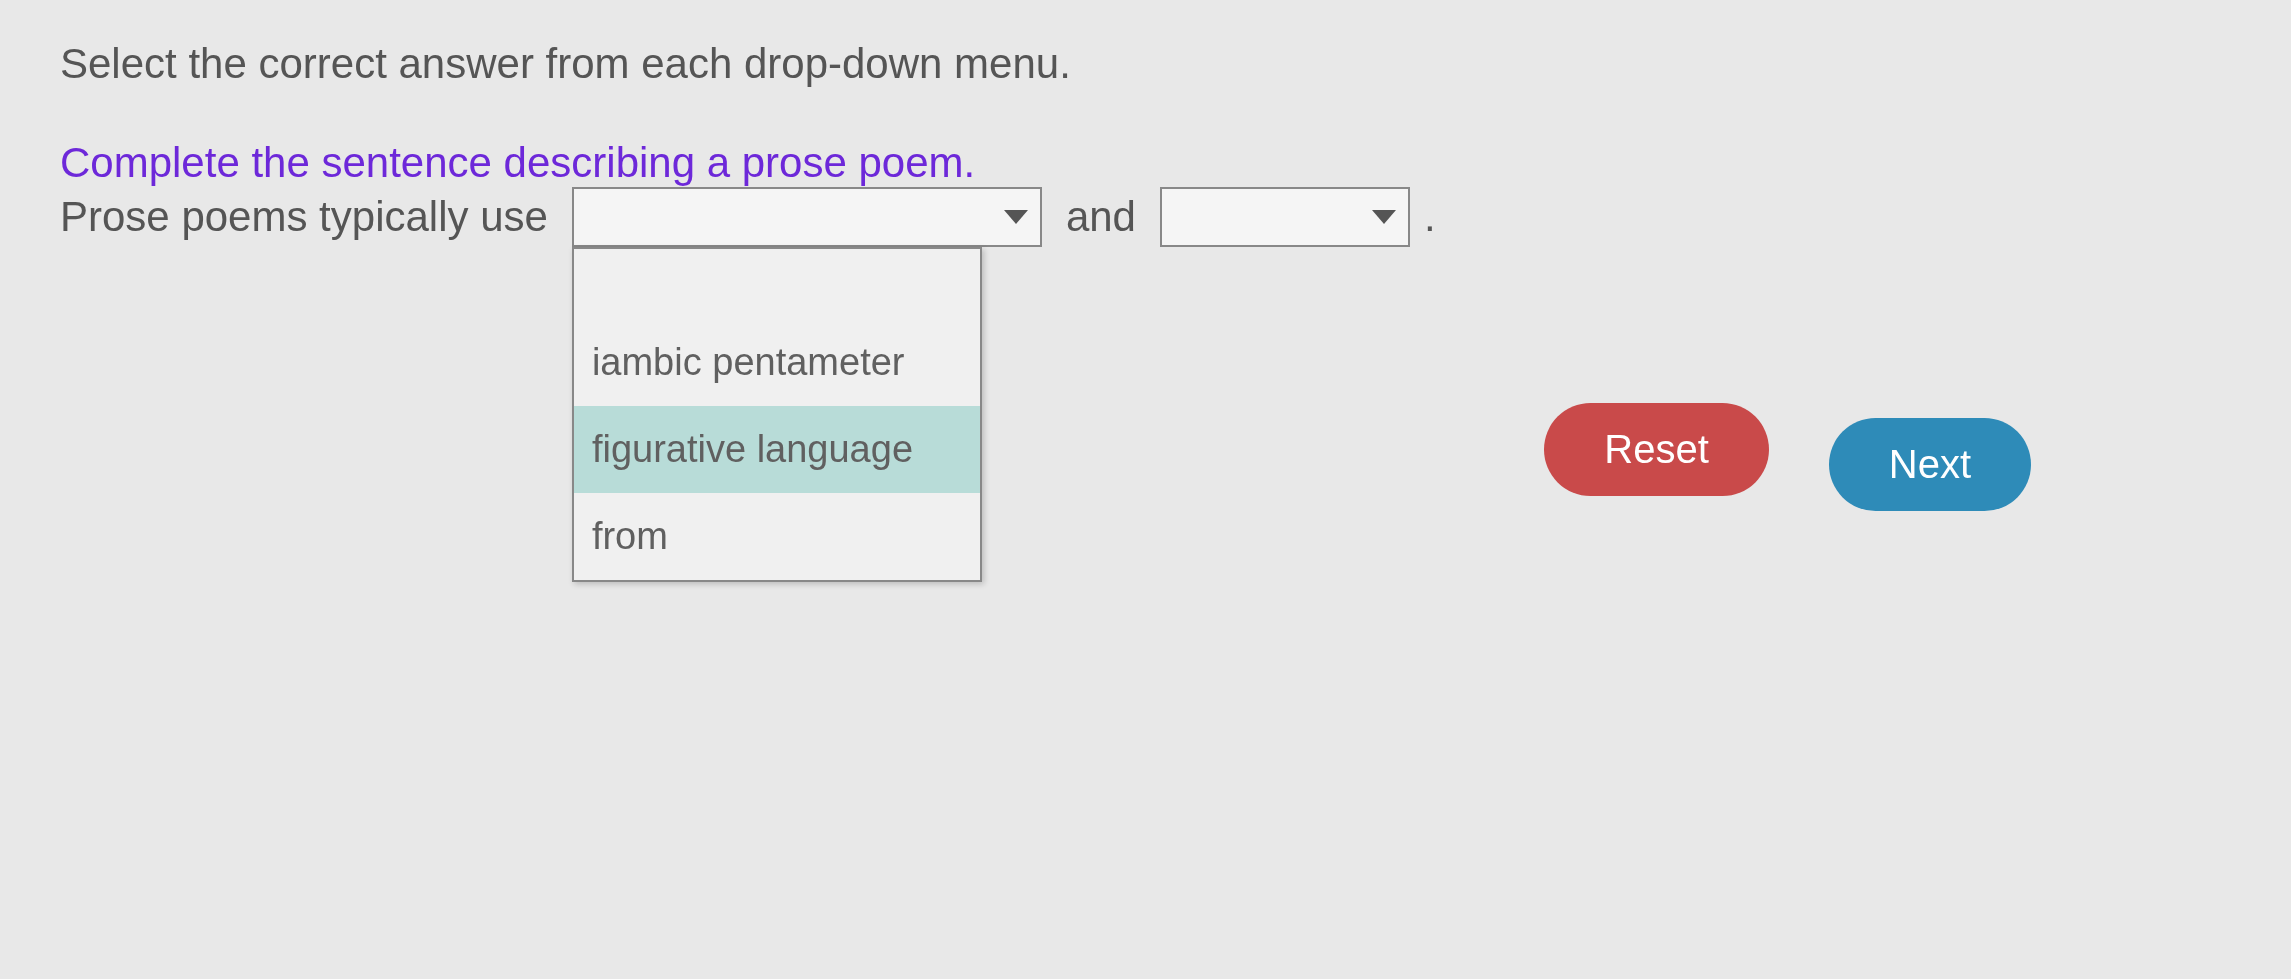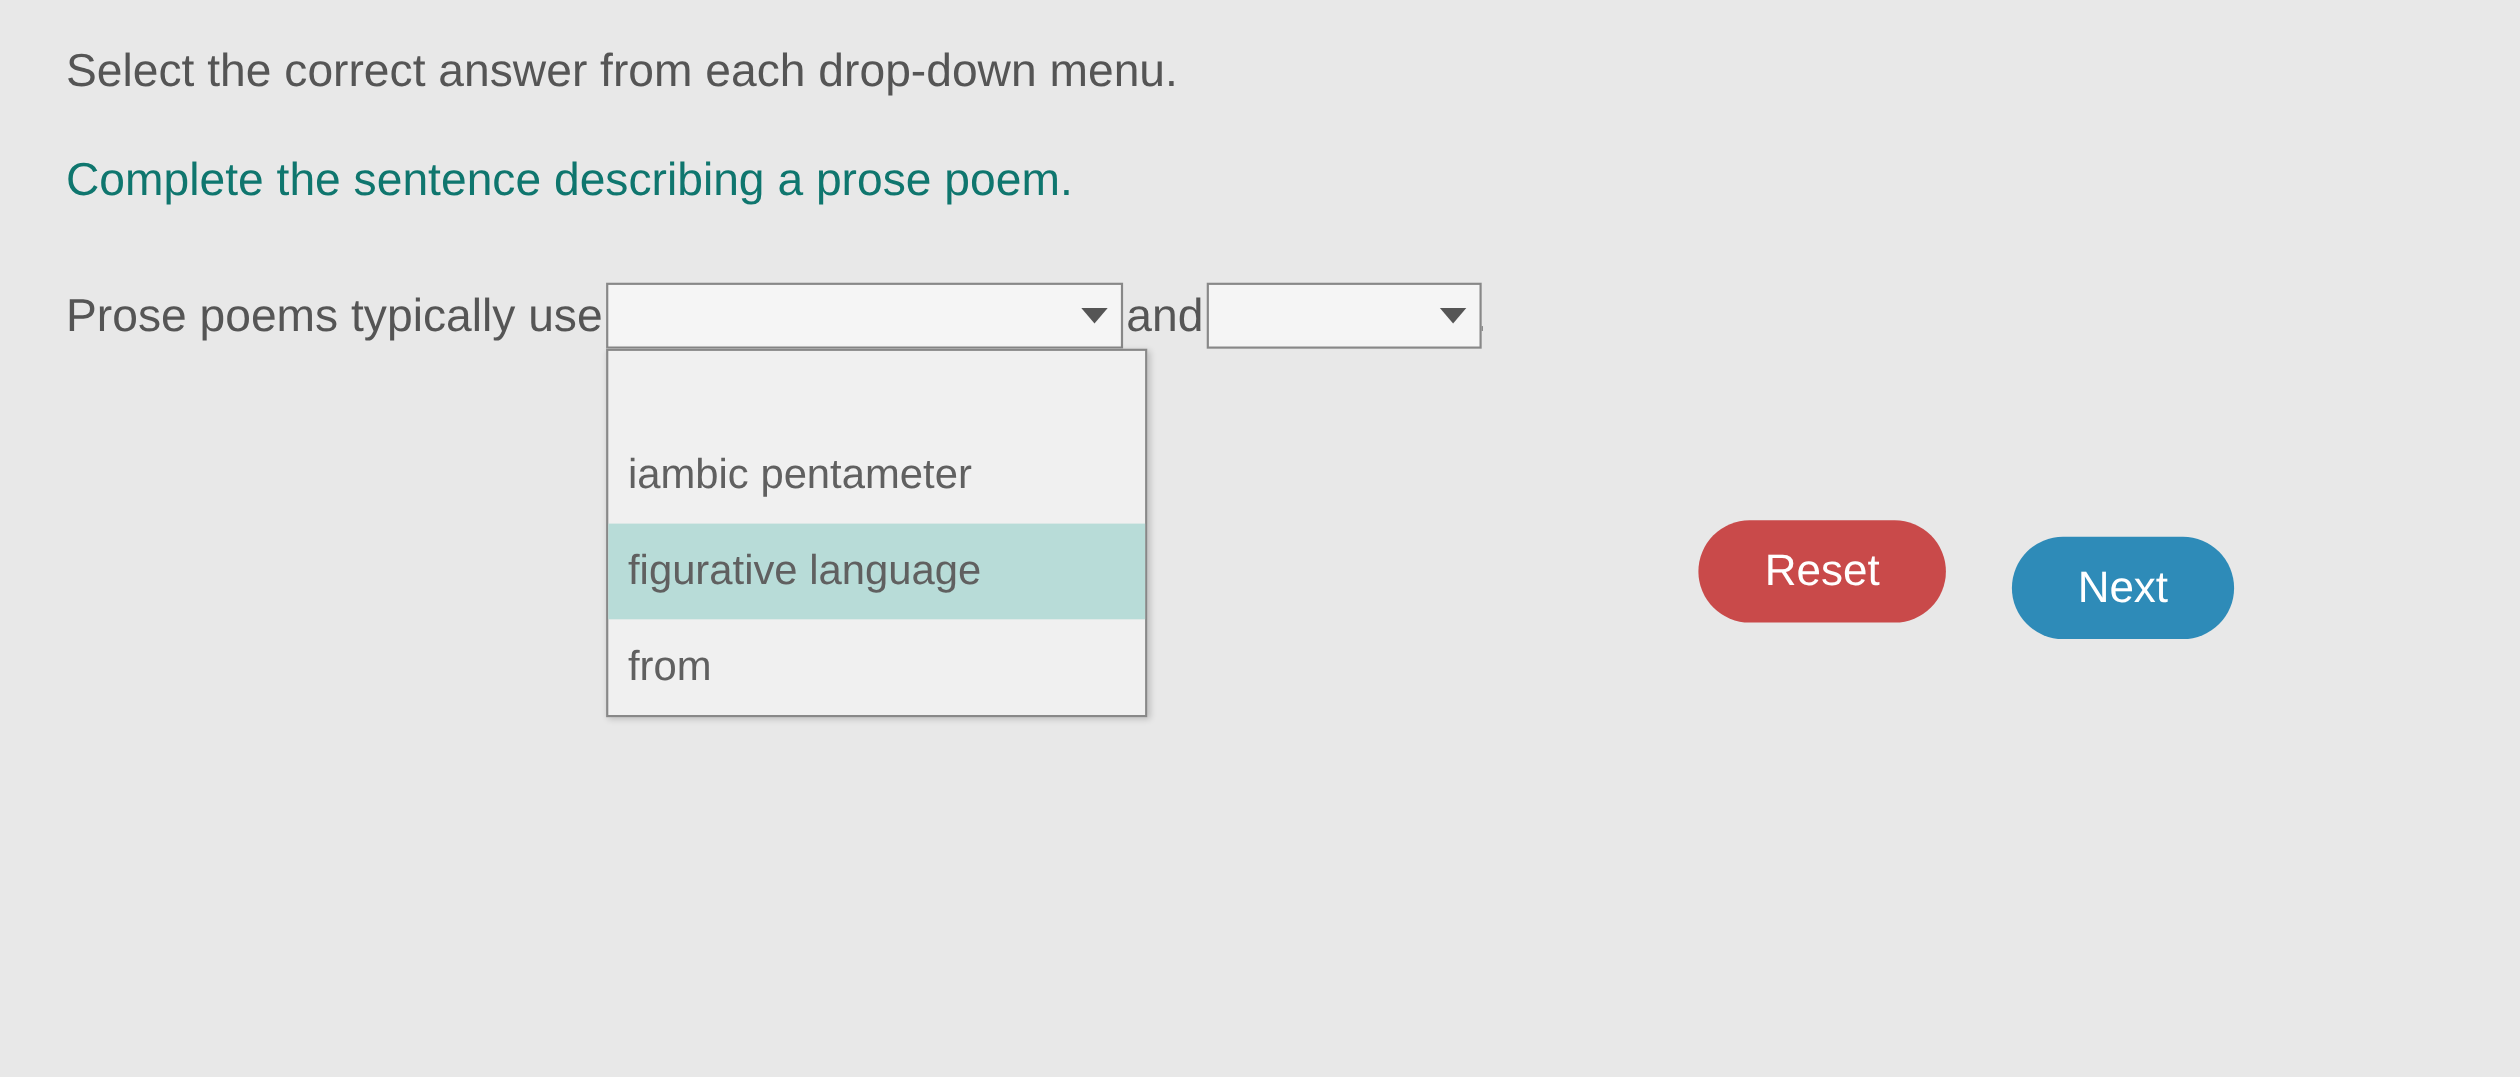--- a/index.html
+++ b/index.html
@@ -15,27 +15,26 @@
       height: 979px;
       color: #4a4a4a;
     }
     .instruction {
       font-size: 42px;
       color: #555555;
       margin-bottom: 51px;
     }
     .description {
       font-size: 42px;
-      color: #0f766e;
-      margin-bottom: 70px;
+      color: #6d28d9;
     }
     .question-row {
       display: flex;
       align-items: center;
-      gap: 3px;
+      gap: 24px;
       font-size: 42px;
       color: #555555;
       margin-bottom: 40px;
     }
     .dropdown-wrapper {
       position: relative;
       display: inline-block;
     }
     .select-box {
       border: 2px solid #888888;
@@ -57,21 +56,21 @@
       width: 0;
       height: 0;
       border-left: 12px solid transparent;
       border-right: 12px solid transparent;
       border-top: 14px solid #555555;
     }
     .dropdown-list {
       position: absolute;
       top: 60px;
       left: 0;
-      width: 492px;
+      width: 410px;
       border: 2px solid #888888;
       background-color: #f0f0f0;
       box-shadow: 2px 2px 6px rgba(0,0,0,0.2);
     }
     .dropdown-option {
       padding: 22px 18px;
       font-size: 38px;
       color: #606060;
       cursor: pointer;
     }

